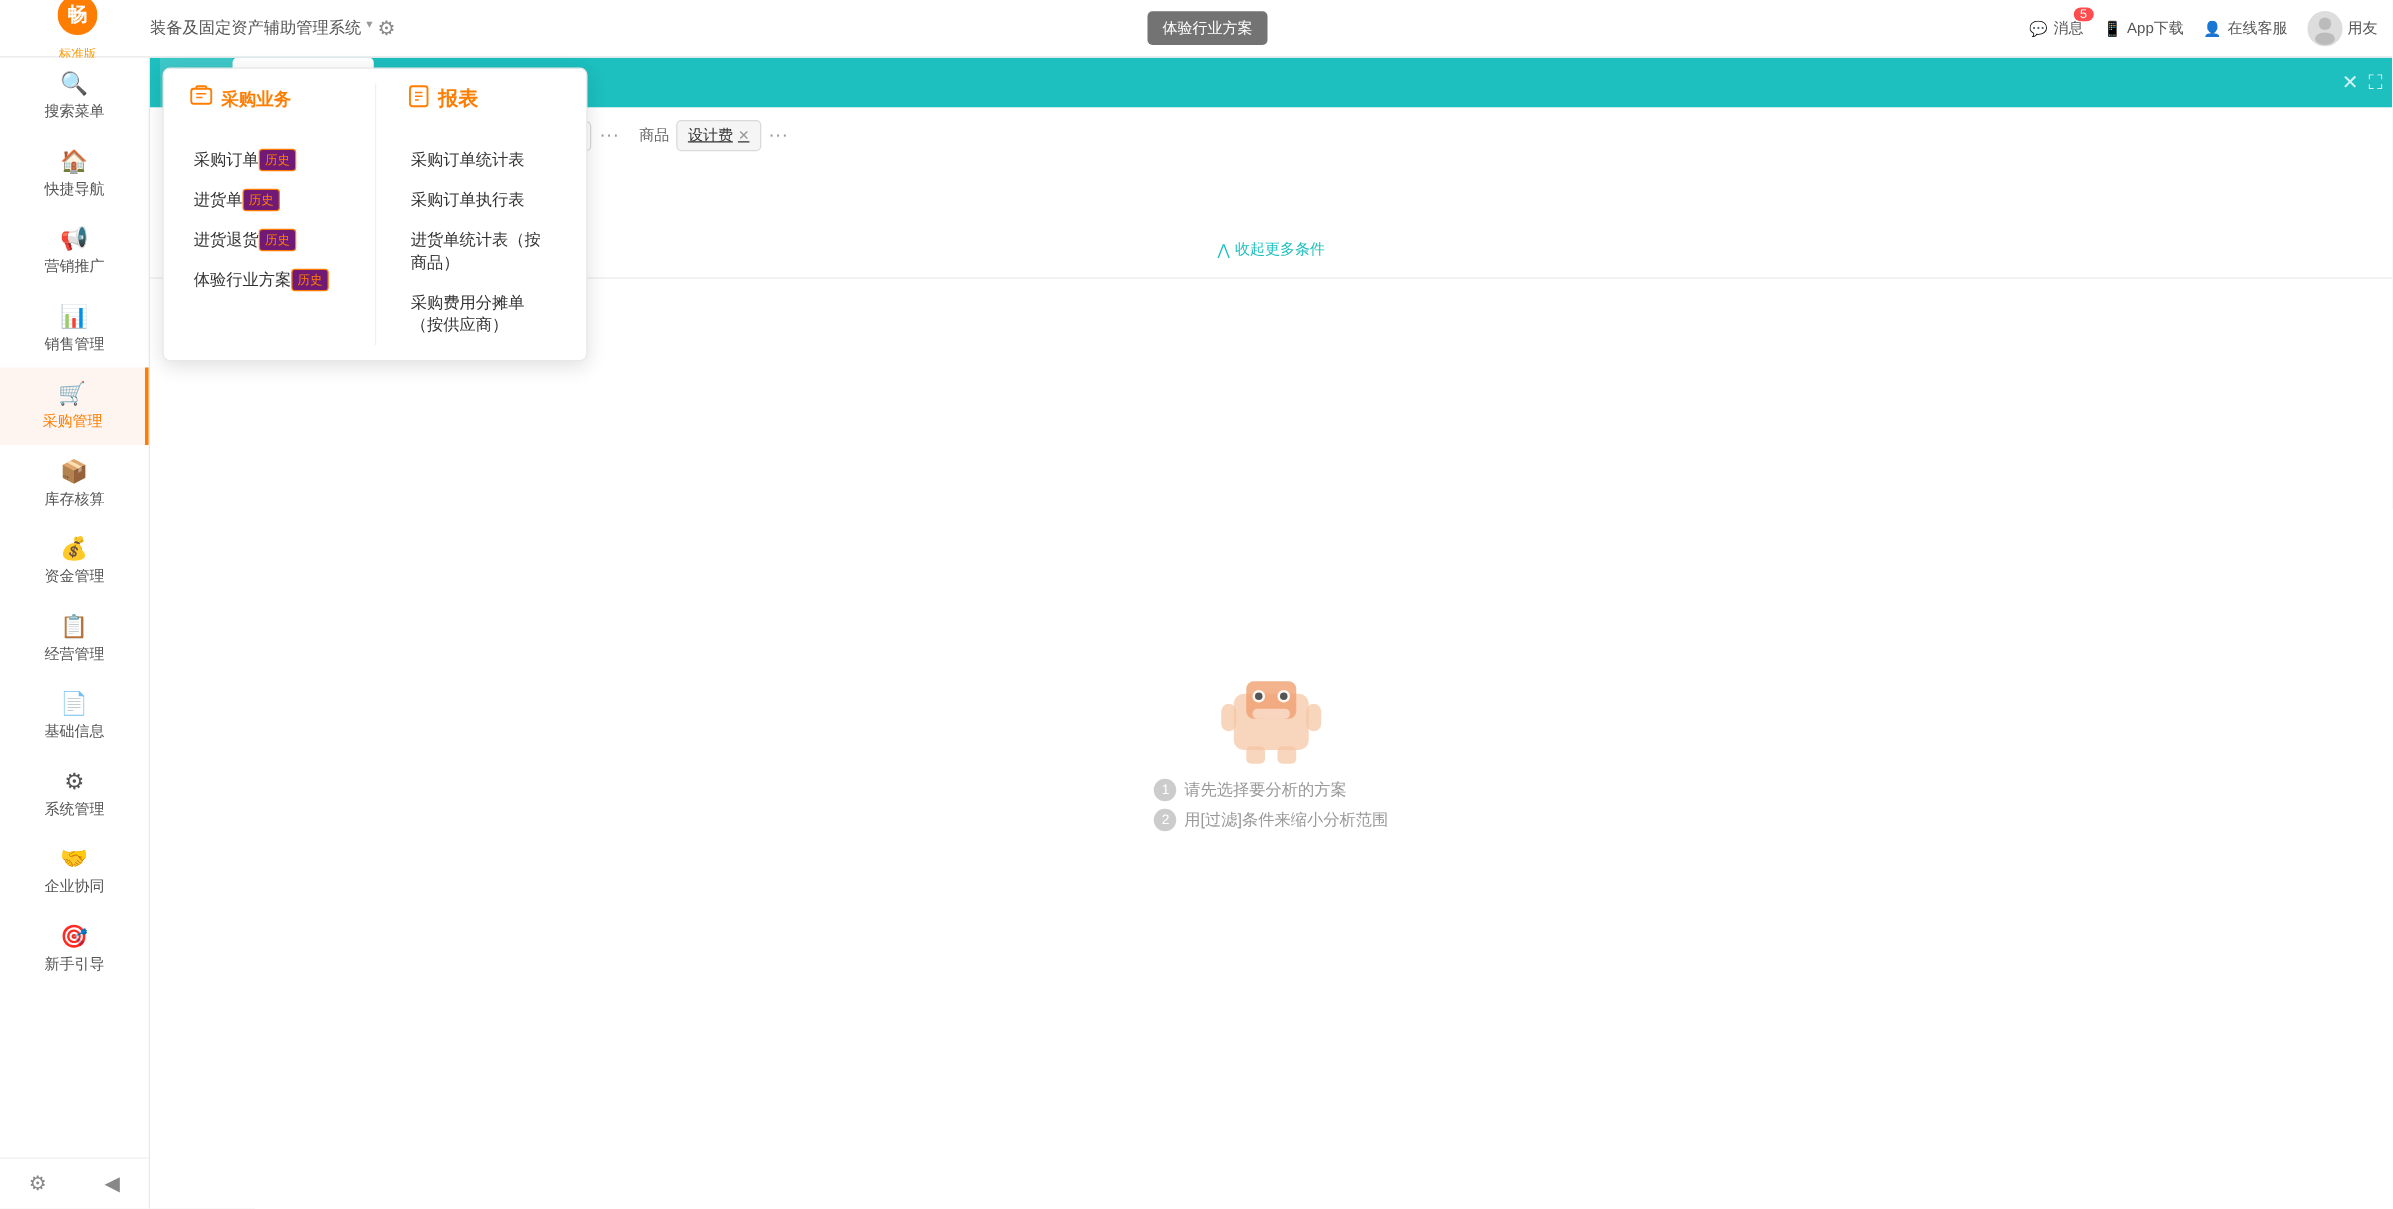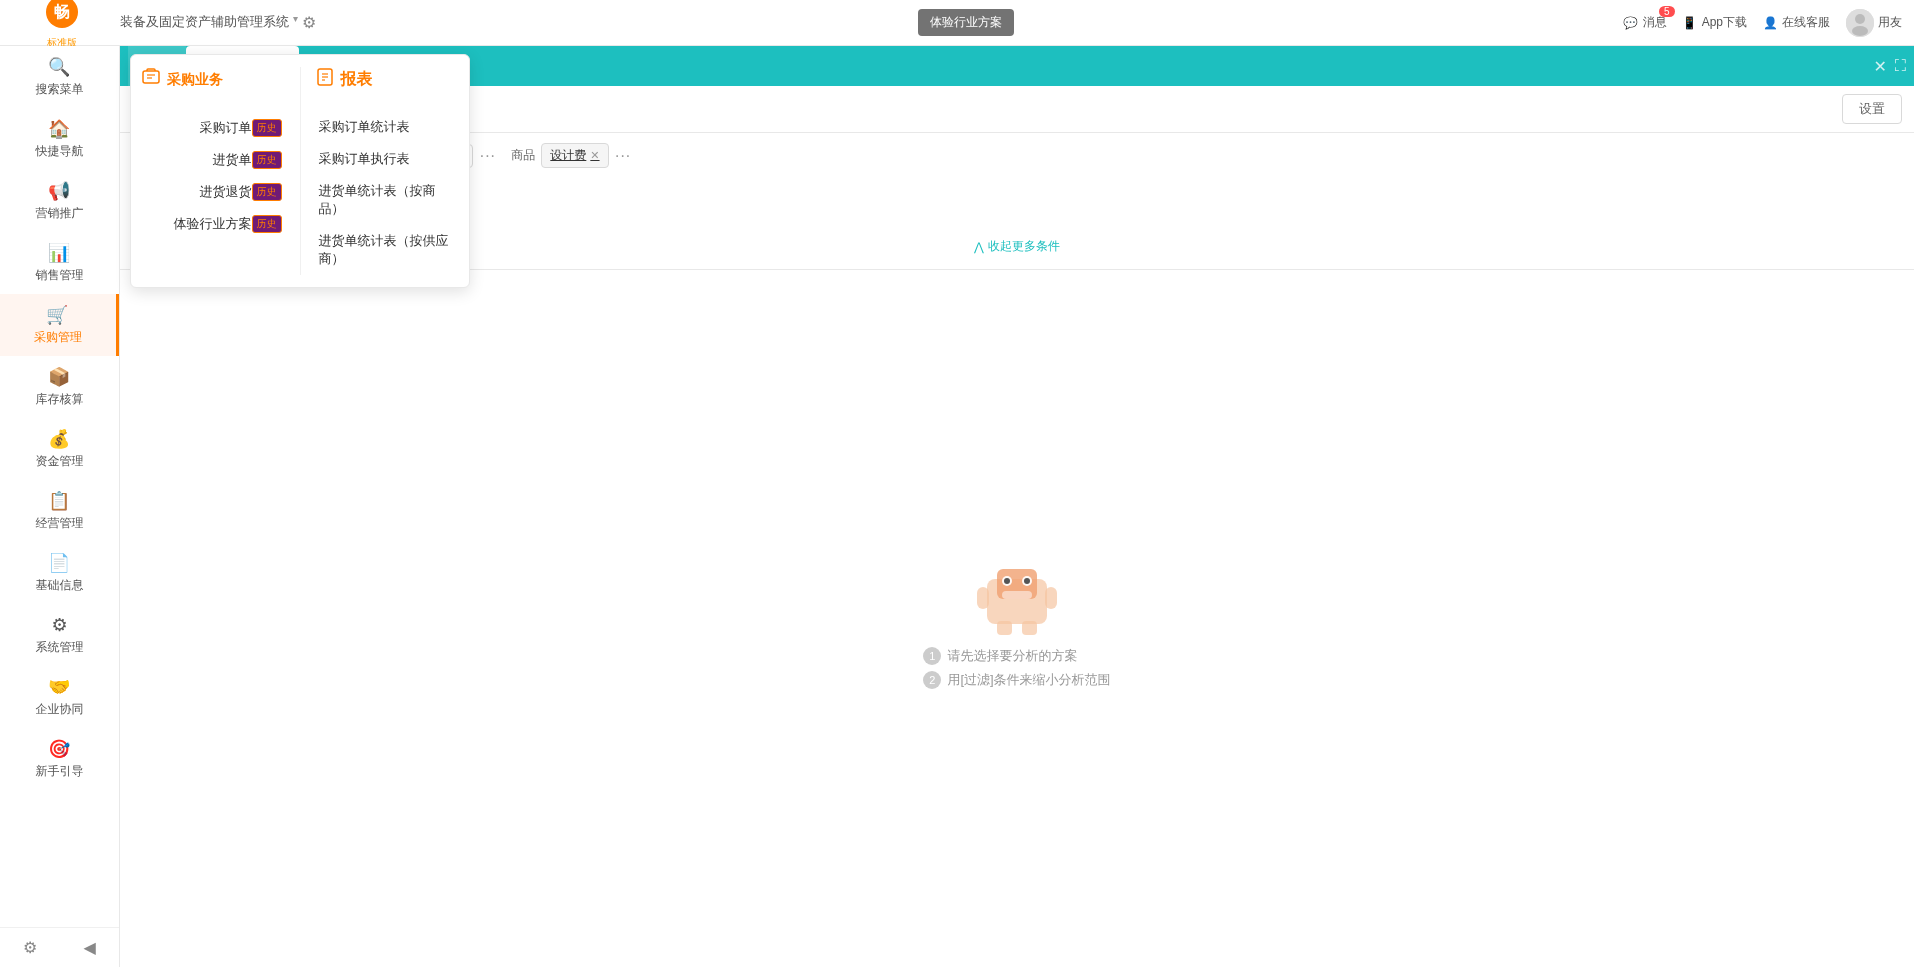--- a/index.html
+++ b/index.html
@@ -62,25 +62,25 @@
 
     
     .main-content { flex: 1; display: flex; align-items: center; justify-content: center; background: #fff; flex-direction: column; gap: 12px; }
     .empty-state { display: flex; flex-direction: column; align-items: center; gap: 8px; }
     .empty-text { color: #999; font-size: 13px; display: flex; flex-direction: column; gap: 6px; }
     .empty-text-item { display: flex; align-items: center; gap: 6px; }
     .step-dot { width: 18px; height: 18px; border-radius: 50%; background: #ccc; color: #fff; font-size: 11px; display: flex; align-items: center; justify-content: center; flex-shrink: 0; }
 
     
     .dropdown-menu { position: absolute; top: 54px; left: 130px; background: #fff; border: 1px solid #e8e8e8; border-radius: 6px; box-shadow: 0 4px 16px rgba(0,0,0,0.12); z-index: 1000; display: flex; width: 340px; padding: 12px 0; }
-    .dropdown-col { flex: 1; padding: 0 10px; }
+    .dropdown-col { flex: 1; padding: 0 20px; }
     .dropdown-col-title { display: flex; align-items: center; gap: 6px; color: #ff7d00; font-size: 14px; font-weight: bold; margin-bottom: 12px; padding-bottom: 8px; }
     .dropdown-col-title .col-icon { font-size: 18px; }
     .dropdown-divider { width: 1px; background: #f0f0f0; margin: 0 4px; }
-    .dropdown-item { display: flex; align-items: center; justify-content: flex-end; padding: 7px 4px; font-size: 13px; color: #333; cursor: pointer; border-radius: 4px; }
+    .dropdown-item { display: flex; align-items: center; justify-content: flex-start; padding: 7px 4px; font-size: 13px; color: #333; cursor: pointer; border-radius: 4px; }
     .history-badge { background: #701a75; border: 1px solid #ff7d00; color: #ff7d00; border-radius: 3px; font-size: 10px; padding: 1px 4px; }
     .right-col-item { padding: 7px 4px; font-size: 13px; color: #333; cursor: pointer; border-radius: 4px; }
     .right-col-title { display: flex; align-items: center; gap: 6px; color: #ff7d00; font-size: 16px; font-weight: bold; margin-bottom: 12px; padding-bottom: 8px; }
   </style>
 </head>
 <body>
 
 <div class="app-container">
 
   <div class="top-bar">
@@ -193,41 +193,20 @@
         <div class="tab-item active">
           <span>销售排行榜</span>
           <span class="tab-close">✕</span>
         </div>
         <div class="tab-bar-actions">
           <span class="tab-action-btn">✕</span>
           <span class="tab-action-btn">⛶</span>
         </div>
       </div>
 
-      <div class="toolbar">
-        <div class="toolbar-btn">
-          <span>❓</span>
-          <span>帮助</span>
-        </div>
-        <div class="toolbar-btn">
-          <span>🖨</span>
-          <span>按模板打印</span>
-          <span>▾</span>
-        </div>
-        <div class="toolbar-btn">
-          <span>📤</span>
-          <span>导出</span>
-        </div>
-        <div class="toolbar-btn">
-          <span>🔄</span>
-          <span>刷新</span>
-        </div>
-        <button class="query-btn">查询</button>
-        <button class="set-btn">设置</button>
-      </div>
 
       <div class="filter-area">
         <div class="filter-row">
           <div class="filter-item">
             <span class="filter-label">单据日期</span>
             <span style="color:#1dbfbf;font-size:12px;cursor:pointer;">近7天 更多 自定义</span>
           </div>
           <div class="filter-item">
             <span class="filter-label">单据状态</span>
             <div class="filter-select-wrap">
@@ -343,17 +322,17 @@
               <line x1="7" y1="7" x2="13" y2="7" stroke="#ff7d00" stroke-width="1.2"></line>
               <line x1="7" y1="10" x2="13" y2="10" stroke="#ff7d00" stroke-width="1.2"></line>
               <line x1="7" y1="13" x2="10" y2="13" stroke="#ff7d00" stroke-width="1.2"></line>
             </svg>
         </span>
         <span>报表</span>
       </div>
       <div class="right-col-item">采购订单统计表</div>
       <div class="right-col-item">采购订单执行表</div>
       <div class="right-col-item">进货单统计表（按商品）</div>
-      <div class="right-col-item">进货单统计表（按供应商）</div>
+      <div class="right-col-item">采购费用分摊单（按供应商）</div>
     </div>
   </div>
 
 </div>
 
 </body></html>

